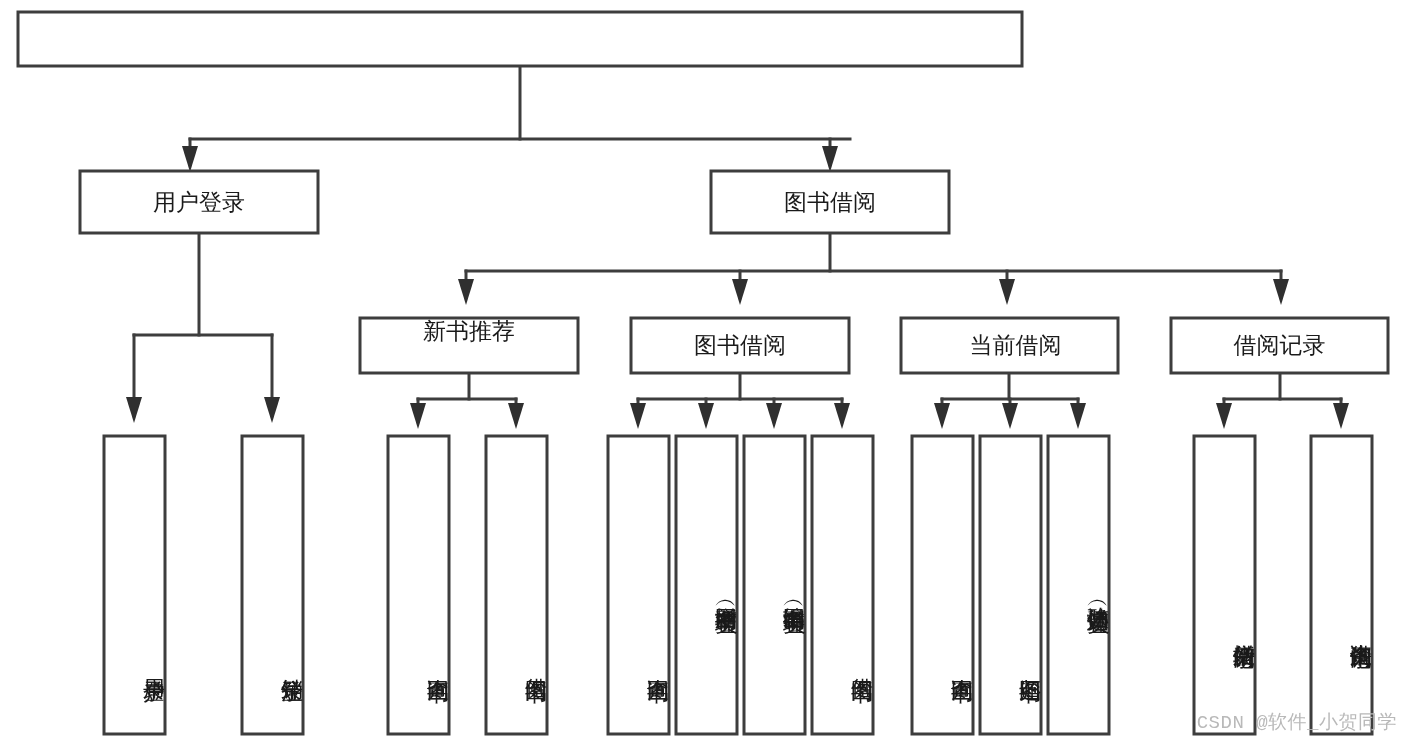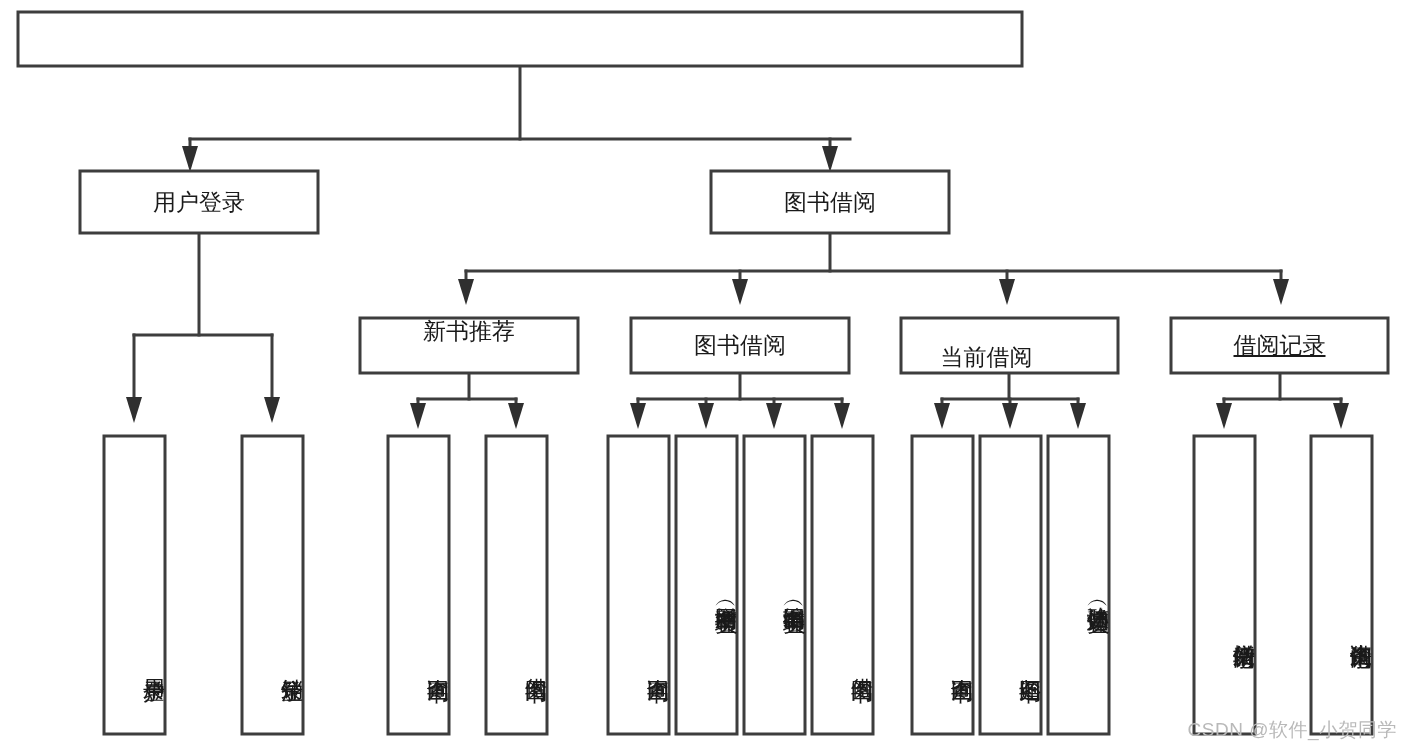--- a/index.html
+++ b/index.html
@@ -61,22 +61,22 @@
     align-items: flex-start;
     justify-content: center;
     white-space: normal;
   }
   .node-label.vertical.pad-top {
     padding-top: 8px;
   }
   .watermark {
     position: absolute;
     right: 8px;
-    bottom: 4px;
-    font-family: Liberation Sans, sans-serif;
+    bottom: 12px;
+    font-family: Liberation Mono, monospace;
     font-size: 19px;
     color: #b9b9b9;
     letter-spacing: 0.5px;
     white-space: nowrap;
     pointer-events: none;
   }
 </style>
 </head>
 <body>
 
@@ -186,22 +186,22 @@
     <rect class="box-rect" x="1311" y="436" width="61" height="298"></rect>
 
   </svg>
 
 
   <div class="node-label" style="left:80px; top:171px; width:238px; height:62px;">用户登录</div>
   <div class="node-label" style="left:711px; top:171px; width:238px; height:62px;">图书借阅</div>
 
   <div class="node-label" style="left:360px; top:304px; width:218px; height:55px;">新书推荐</div>
   <div class="node-label" style="left:631px; top:318px; width:218px; height:55px;">图书借阅</div>
-  <div class="node-label" style="left:872px; top:318px; width:229px; height:55px;margin-top:12px;">当前借阅</div>
-  <div class="node-label" style="left:1171px; top:318px; width:217px; height:55px;text-decoration:underline;">借阅记录</div>
+  <div class="node-label" style="left:901px; top:318px; width:229px; height:55px;">当前借阅</div>
+  <div class="node-label" style="left:1171px; top:318px; width:217px; height:55px;">借阅记录</div>
 
   <div class="node-label vertical" style="left:104px; top:436px; width:61px; height:298px; padding-top:78px;">用户登录</div>
   <div class="node-label vertical" style="left:242px; top:436px; width:61px; height:298px; padding-top:78px;">注销登录</div>
 
   <div class="node-label vertical" style="left:388px; top:436px; width:61px; height:298px; padding-top:78px;">查询图书</div>
   <div class="node-label vertical" style="left:486px; top:436px; width:61px; height:298px; padding-top:78px;">借阅图书</div>
 
   <div class="node-label vertical" style="left:608px; top:436px; width:61px; height:298px; padding-top:78px;">查询图书</div>
   <div class="node-label vertical pad-top" style="left:676px; top:436px; width:61px; height:298px;">新增图书（管理员）</div>
   <div class="node-label vertical pad-top" style="left:744px; top:436px; width:61px; height:298px;">编辑图书（管理员）</div>

